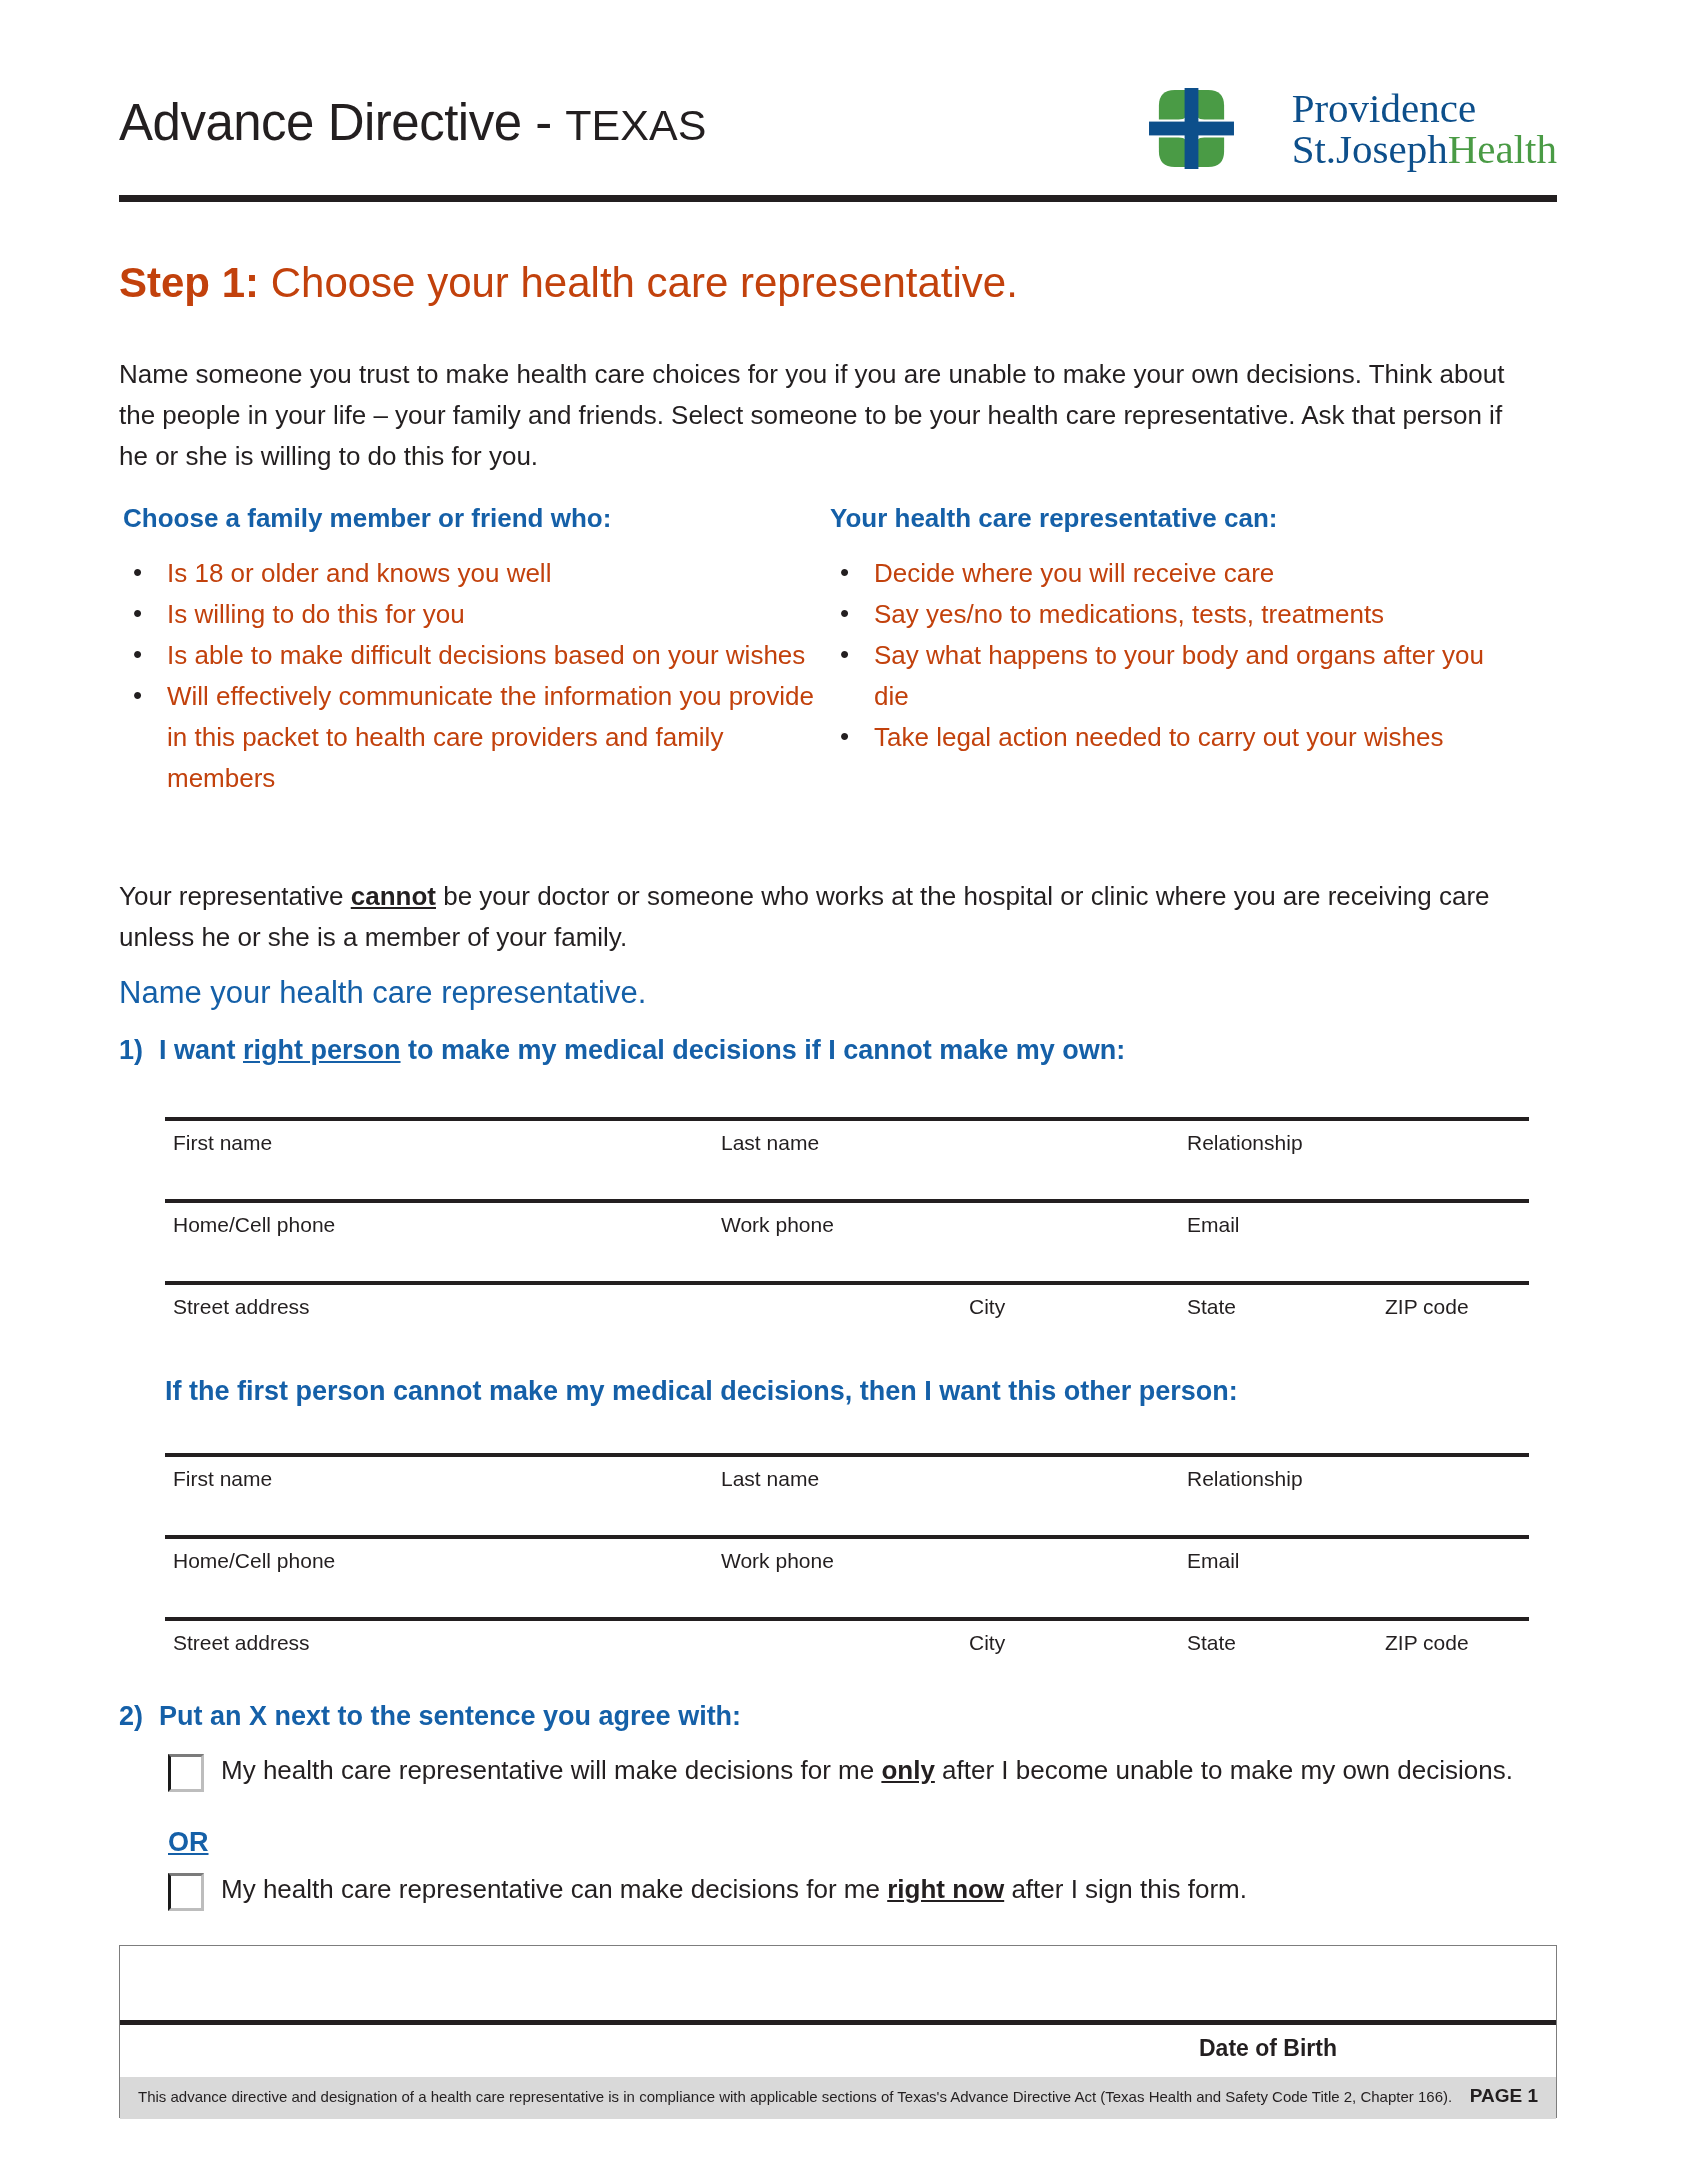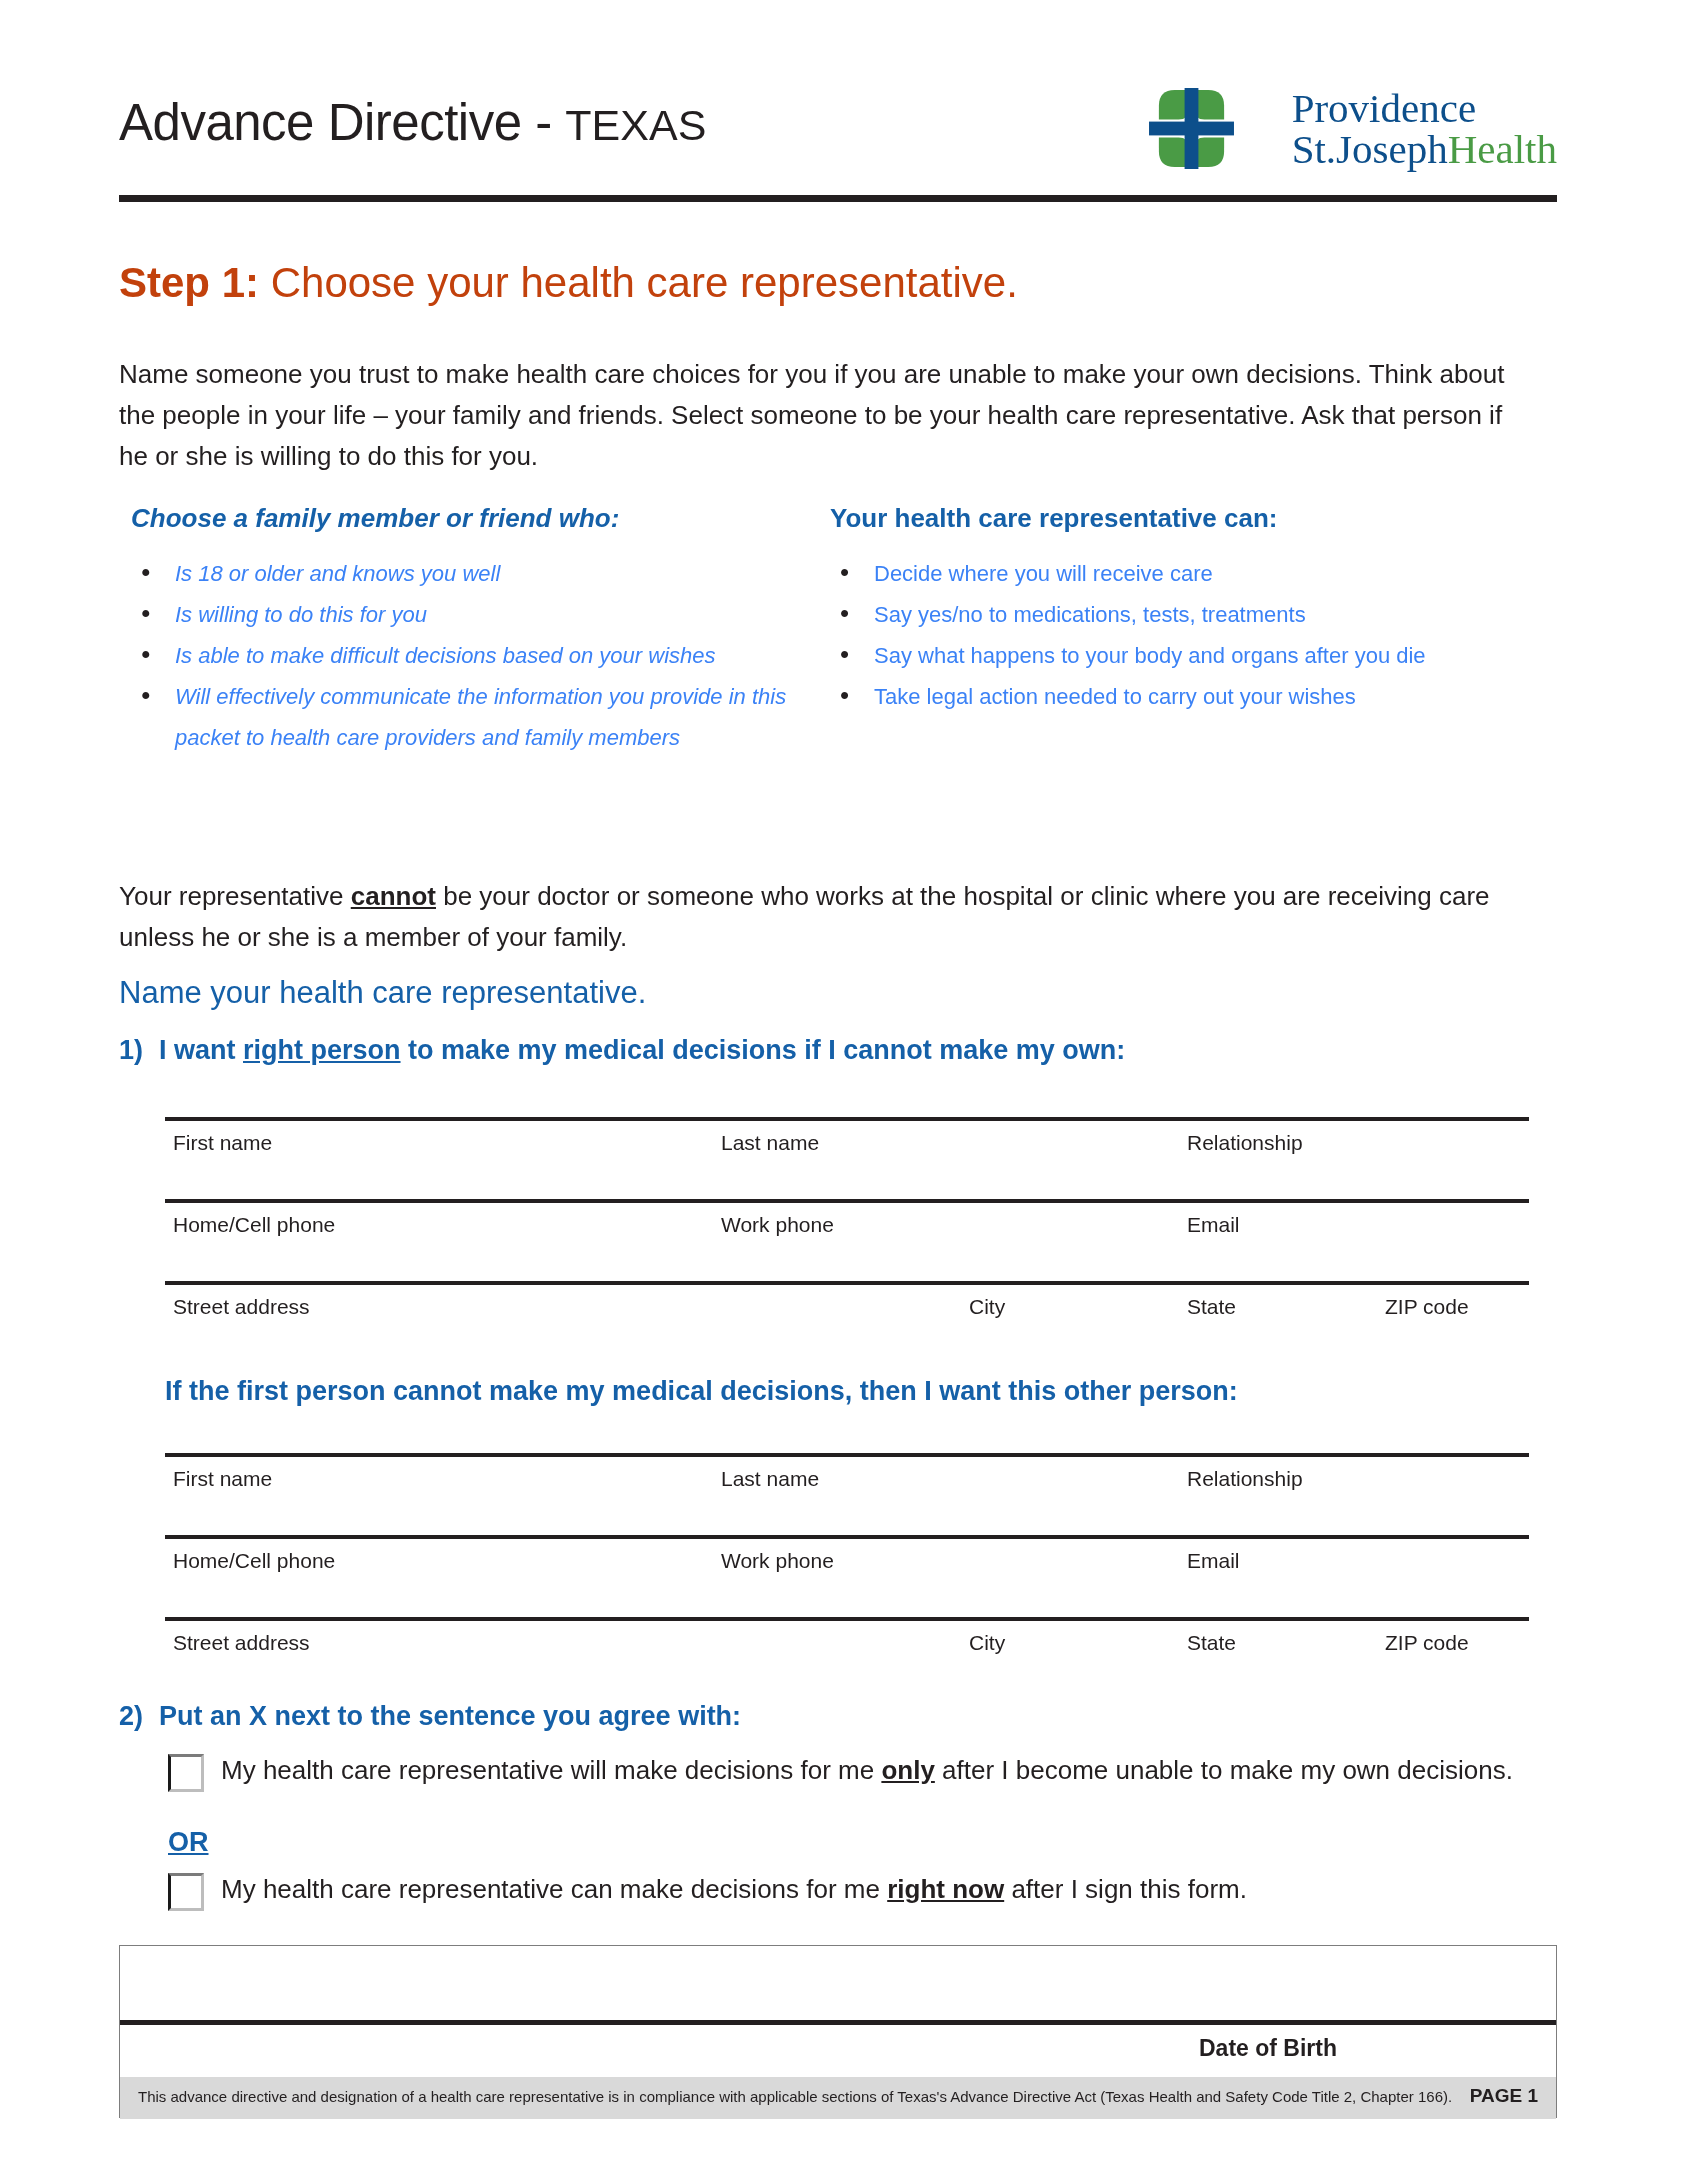--- a/index.html
+++ b/index.html
@@ -117,40 +117,40 @@
   .cols {
     position: absolute;
     left: 119px;
     top: 503px;
     width: 1416px;
   }
   .col {
     position: absolute;
     top: 0;
   }
-  .col-left { left: 12px; width: 693px; font-style: italic; }
+  .col-left { left: 4px; width: 693px; }
   .col-right { left: 711px; width: 693px; }
   .col-head {
     font-size: 26px;
     font-weight: 700;
     color: #1560a8;
     margin-bottom: 19px;
     white-space: nowrap;
   }
   ul.blist {
     margin: 0;
     padding: 0;
     list-style: none;
   }
   ul.blist li {
     position: relative;
     padding-left: 44px;
-    font-size: 22px;
+    font-size: 26px;
     line-height: 41px;
-    color: #3b82f6;
+    color: #c2410c;
     margin-bottom: 0px;
   }
   ul.blist li:before {
     content: "\2022";
     position: absolute;
     left: 10px;
     top: -1px;
     font-size: 26px;
     line-height: 41px;
     color: #231f20;

